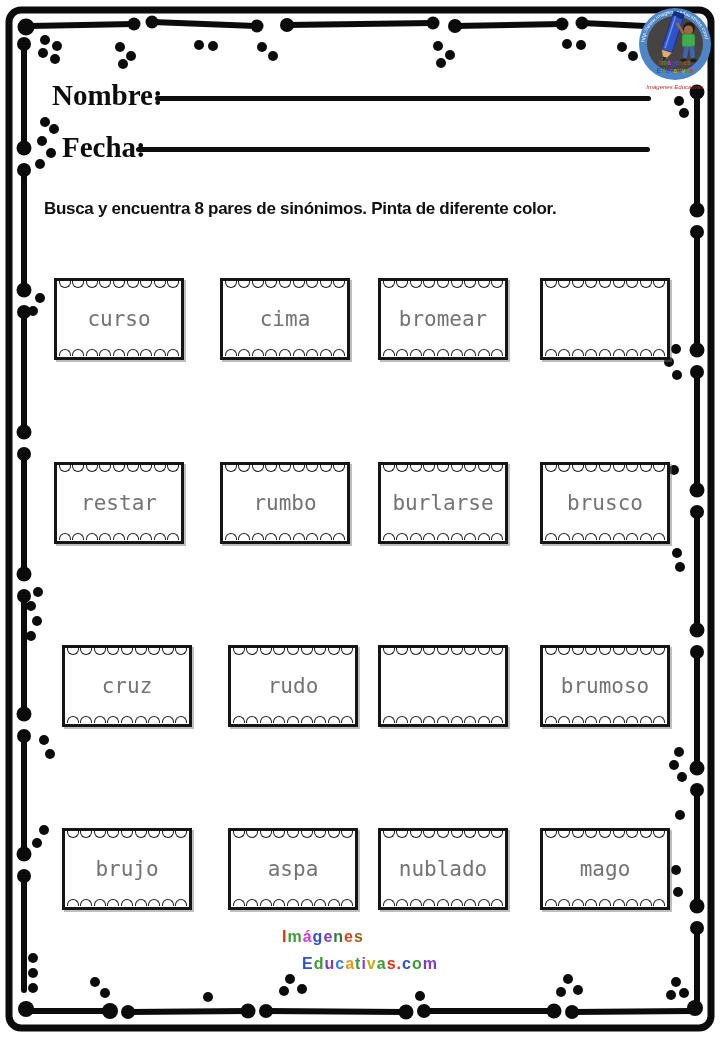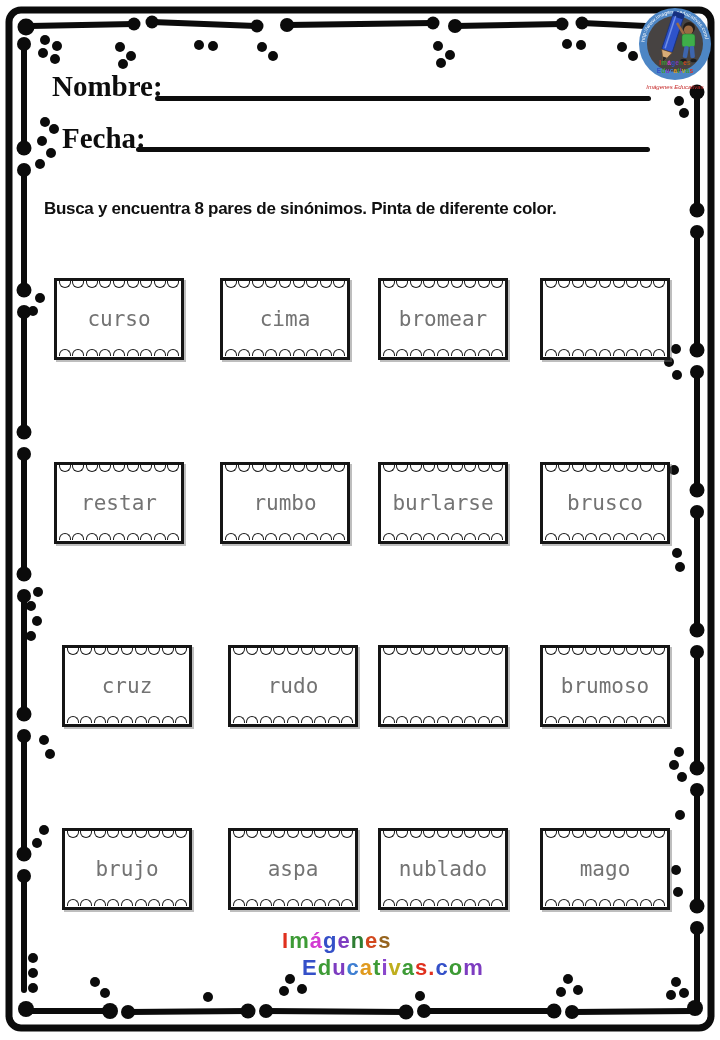--- a/index.html
+++ b/index.html
@@ -6,21 +6,21 @@
   body{
     width:720px;height:1040px;position:relative;overflow:hidden;
     background:#ffffff;font-family:"Liberation Sans",sans-serif;color:#0d0d0d;
   }
   .frame-svg{position:absolute;left:0;top:0;z-index:1;}
   .content{position:absolute;inset:0;z-index:2;}
 
   
   .label-serif{
     position:absolute;font-family:"Liberation Serif",serif;
-    font-weight:600;font-size:29px;color:#0d0d0d;white-space:nowrap;
+    font-weight:600;font-size:29px;color:#0d0d0d;white-space:nowrap;margin-top:9px;
   }
   .fill-line{position:absolute;background:#0d0d0d;height:5px;border-radius:3px;}
 
   
   .instruction{
     position:absolute;left:44px;top:199px;width:660px;
     font-family:Liberation Sans, sans-serif;font-weight:700;font-size:17px;
     letter-spacing:-0.3px;color:#101010;white-space:nowrap;
   }
 
@@ -39,21 +39,21 @@
   .scallops.top span{border-top:none;border-radius:0 0 10px 10px;}
   .scallops.bottom span{border-bottom:none;border-radius:10px 10px 0 0;}
   .word{
     flex:1;display:flex;align-items:center;justify-content:center;
     font-family:"DejaVu Sans Mono",monospace;font-weight:400;font-size:21px;
     color:#737373;line-height:1;
   }
 
   
   .footer-line{
-    position:absolute;font-weight:700;font-size:22px;letter-spacing:1px;
+    position:absolute;font-weight:700;font-size:16px;letter-spacing:1px;
     font-family:"Liberation Sans",sans-serif;white-space:nowrap;
   }
   .footer-line1{left:282px;top:928px;}
   .footer-line2{left:302px;top:955px;}
 
   
   .logo-wrap{position:absolute;left:634px;top:4px;width:82px;height:90px;z-index:3;}
   .logo-wrap svg{position:absolute;left:0;top:0;}
   .logo-t{position:absolute;width:56px;left:13px;text-align:center;
     font-size:6.5px;font-weight:700;letter-spacing:.2px;line-height:1;}

